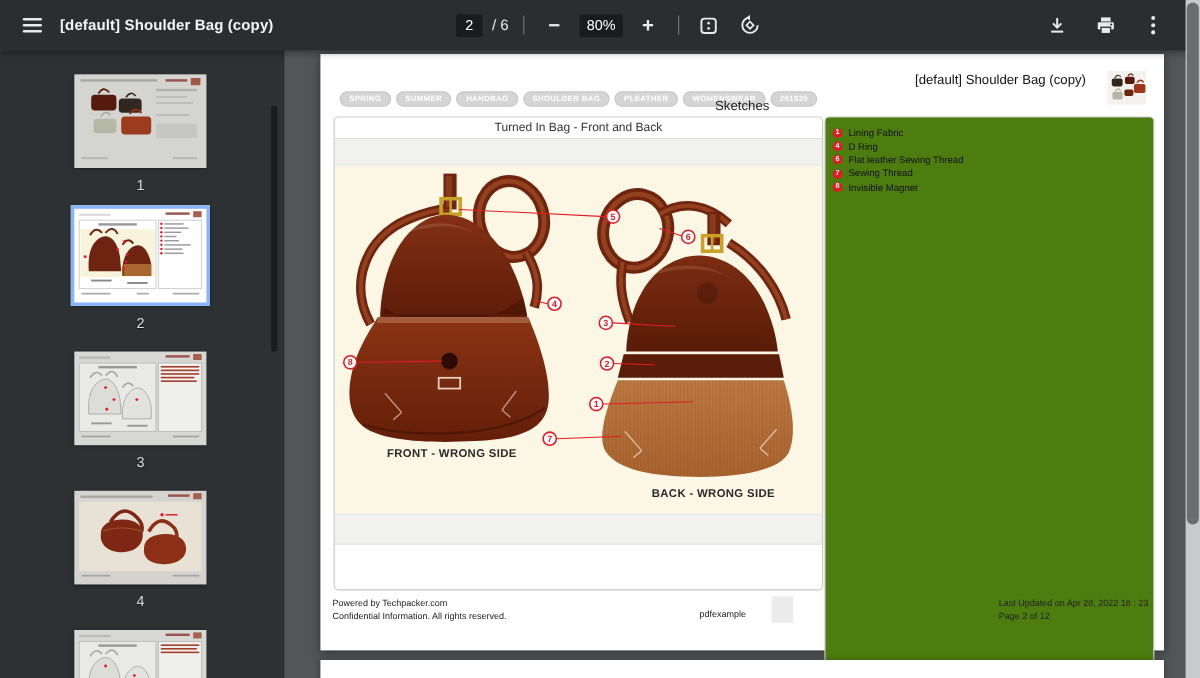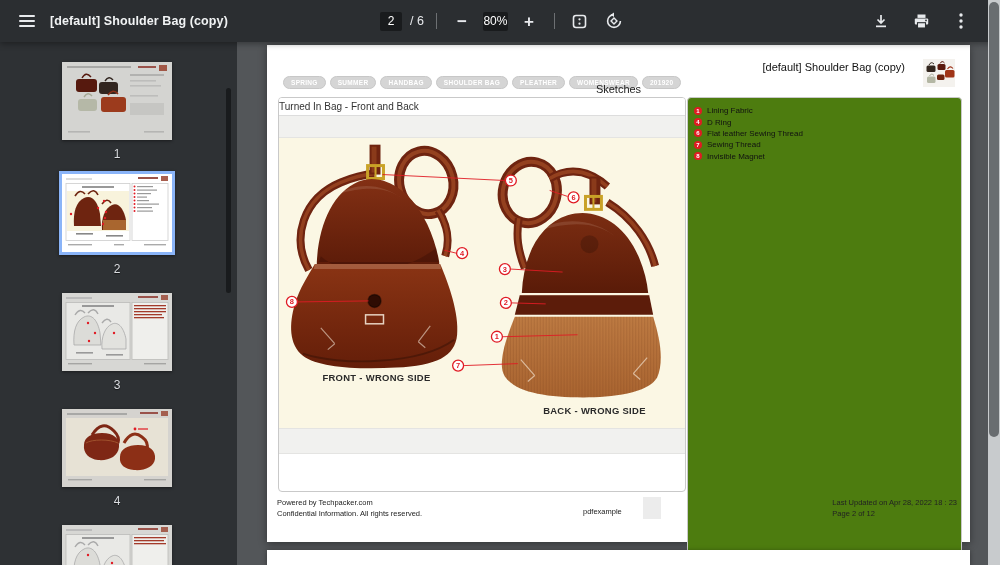--- a/index.html
+++ b/index.html
@@ -12,21 +12,21 @@
              display:flex; align-items:center; }
   .tb-btn { display:flex; align-items:center; justify-content:center;
             width:26px; height:26px; border-radius:50%; cursor:pointer; }
   .hamburger { margin-left:14px; flex-direction:column; gap:3px; }
   .hamburger i { display:block; width:16px; height:2px; background:#e8eaed; border-radius:1px; }
   .tb-title { color:#f1f3f4; font-size:12.5px; font-weight:bold; margin-left:10px; letter-spacing:.1px; }
   .tb-center { position:absolute; left:380px; top:0; height:42px; display:flex; align-items:center; gap:8px; }
   .page-box, .zoom-box { background:#191b1d; color:#fff; font-size:12px; text-align:center;
             border:none; border-radius:2px; height:19px; }
   .page-box { width:22px; }
-  .zoom-box { width:25px; line-height:19px; }
+  .zoom-box { width:36px; line-height:19px; }
   .page-total { color:#e8eaed; font-size:12.5px; }
   .tb-sep { width:1px; height:16px; background:#6d7073; margin:0 4px; }
   .sign { color:#e8eaed; font-size:17px; font-weight:bold; line-height:1; }
   .tb-right { position:absolute; right:26px; top:0; height:42px; display:flex; align-items:center; gap:14px; }
   .tb-icon svg { display:block; }
 
   
   .sidebar { position:absolute; left:0; top:42px; width:237px; height:523px;
              background:#2e3134; z-index:10; }
   .thumb-wrap { position:absolute; left:62px; width:110px; }
@@ -54,21 +54,21 @@
   .tag-pill { background:#d5d5d5; border:1px solid #c7c7c7; color:#fff; font-size:6.5px; font-weight:bold;
               letter-spacing:.3px; padding:2px 7px 2px; border-radius:8px; white-space:nowrap; }
   .doc-title { position:absolute; right:65px; top:16px; font-size:11px; color:#111; }
   .doc-logo { position:absolute; right:15px; top:14px; width:32px; height:28px; background:#f4f2ee;
               border-radius:2px; }
   .doc-logo svg { display:block; width:100%; height:100%; }
   .section-title { position:absolute; left:0; top:38px; width:100%; text-align:center;
                    font-size:11px; color:#222; }
   .sketch-panel { position:absolute; left:11px; top:52px; width:408px; height:395px;
                   border:1px solid #c9c9c9; border-radius:4px; background:#fff; overflow:hidden; }
-  .sketch-header { height:18px; border-bottom:1px solid #ddd; font-size:10px;
+  .sketch-header { height:18px; border-bottom:1px solid #ddd; text-align:center; font-size:10px;
                    color:#333; line-height:17px; background:#fff; }
   .sketch-strip-top { height:22px; background:#f1f1ef; border-bottom:1px solid #e4e4e2; }
   .sketch-canvas { height:290px; background:#fbf7e4; position:relative; }
   .sketch-canvas svg { display:block; }
   .sketch-strip-bottom { height:26px; background:#f1f1ef; border-top:1px solid #e4e4e2; border-bottom:1px solid #e4e4e2; }
   .legend-panel { position:absolute; left:420px; top:52px; width:275px; height:481px;
                   border:1px solid #c9c9c9; border-radius:4px; background:#4d7c0f; padding:7px 6px; }
   .lg-row { display:flex; align-items:center; gap:5px; height:11.4px; }
   .lg-badge { flex:0 0 auto; width:8px; height:8px; border-radius:50%; background:#e01b24; color:#fff;
               font-size:6px; font-weight:bold; text-align:center; line-height:8.5px; }

